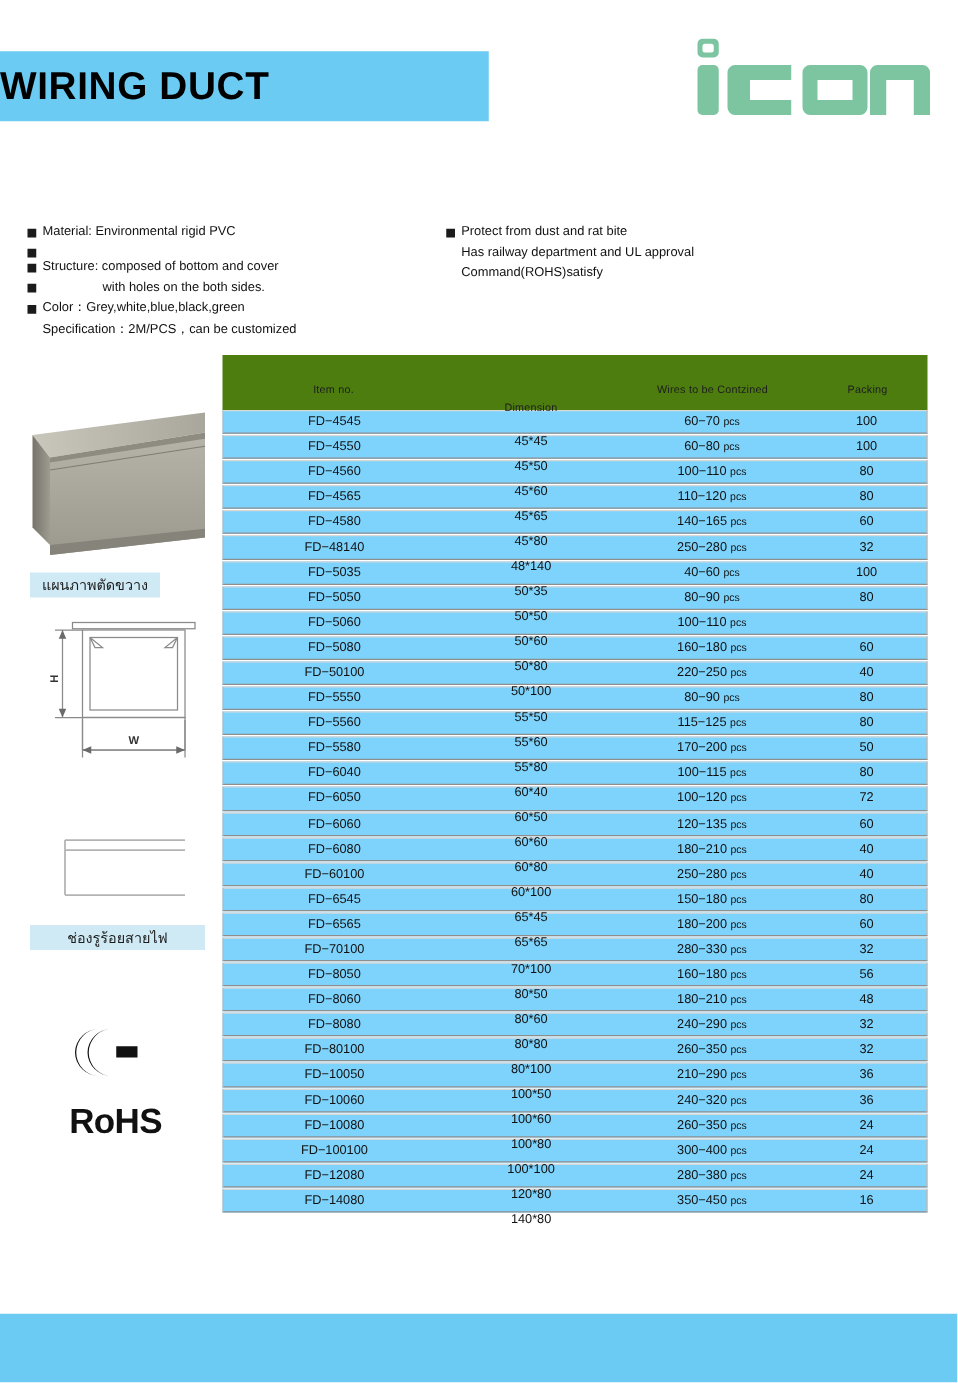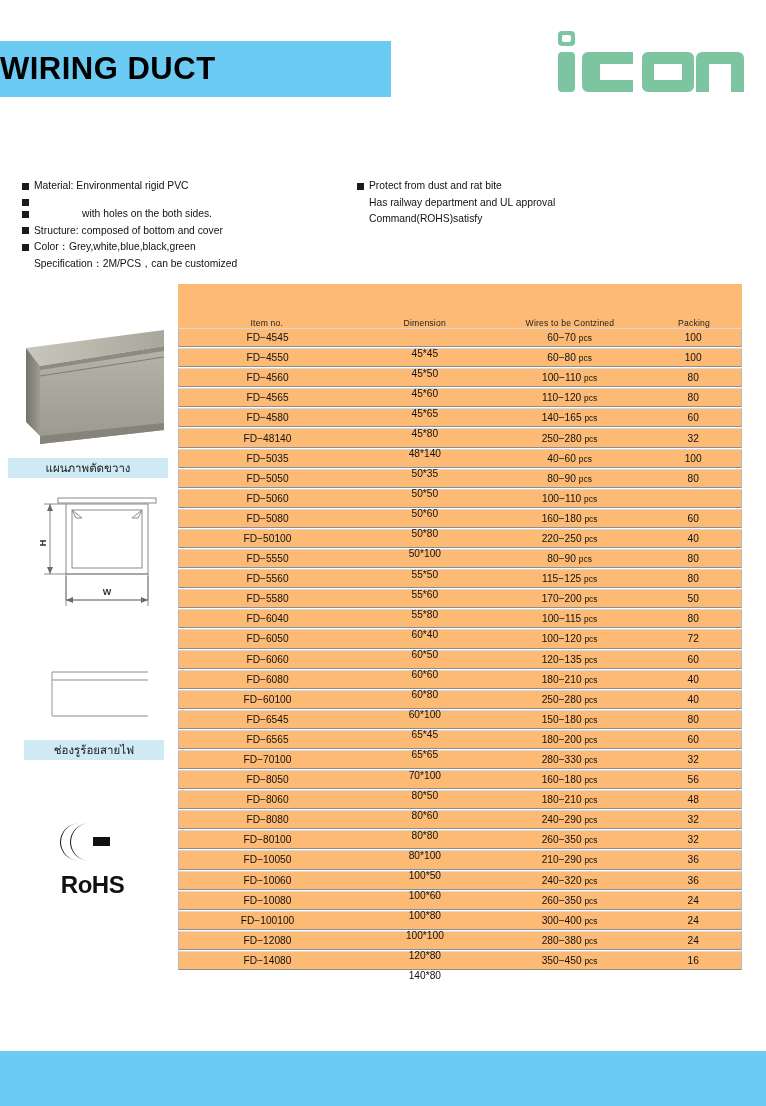--- a/index.html
+++ b/index.html
@@ -72,21 +72,21 @@
   }
   .thai-label {
     position: absolute;
     background: #CFEAF5;
     font-family: "DejaVu Sans", sans-serif;
     font-size: 11.5px;
     color: #1b1b1b;
     text-align: center;
     line-height: 20px;
   }
-  #thai-label-1 { left: 8px; top: 458px; width: 160px; height: 20px; }
+  #thai-label-1 { left: 24px; top: 458px; width: 104px; height: 20px; }
   #thai-label-2 { left: 24px; top: 740px; width: 140px; height: 20px; }
 
   .cross-section {
     position: absolute;
     left: 24px; top: 492px;
     width: 152px; height: 122px;
   }
   .side-view {
     position: absolute;
     left: 20px; top: 658px;
@@ -94,52 +94,52 @@
   }
 
   .marks {
     position: absolute;
     left: 0; top: 815px;
     width: 185px;
     text-align: center;
   }
   .ce-mark { height: 54px; }
   .rohs-mark {
-    font-size: 24px;
+    font-size: 28px;
     font-weight: bold;
     letter-spacing: -0.5px;
     color: #111;
     font-family: "Liberation Sans", sans-serif;
-    margin-top: 2px;
+    margin-top: 12px;
   }
 
   
   .spec-table {
     position: absolute;
     left: 178px; top: 284px;
     width: 564px;
   }
   .tbl-head {
-    background: #fdba74;
+    background: #4d7c0f;
     height: 44px;
     display: flex;
-    align-items: flex-end;
+    align-items: center;
     padding-top: 9px;
   }
   .tbl-head .th {
     font-size: 8.6px;
     color: #1d1d1d;
     text-align: center;
     letter-spacing: 0.2px;
   }
   .tbl-row {
     display: flex;
     align-items: center;
     height: 19.1px;
-    background: #fdba74;
+    background: #7dd3fc;
     border: 1px solid #b9b9b9;
     border-top-color: #d8d8d8;
     border-bottom-color: #8e8e8e;
     margin-bottom: 1px;
   }
   .tbl-row .td {
     font-size: 10.2px;
     color: #111;
     text-align: center;
     white-space: nowrap;
@@ -187,27 +187,27 @@
 <div class="specs">
 
   <div class="spec-col-left">
     <div class="spec-line">
       <span class="bullet"></span>
       <span class="txt">Material:  Environmental rigid PVC</span>
     </div>
     <div class="spec-line">
       <span class="bullet"></span>
     </div>
+    <div class="spec-line">
+      <span class="bullet"></span>
+      <span class="txt">Structure:   composed of bottom and cover</span>
+    </div>
     <div class="spec-line indent">
       <span class="bullet"></span>
       <span class="txt">with holes on the both sides.</span>
-    </div>
-    <div class="spec-line">
-      <span class="bullet"></span>
-      <span class="txt">Structure:   composed of bottom and cover</span>
     </div>
     <div class="spec-line">
       <span class="bullet"></span>
       <span class="txt">Color：Grey,white,blue,black,green</span>
     </div>
     <div class="spec-line noblt">
       <span class="txt">Specification：2M/PCS，can be customized</span>
     </div>
   </div>
 

